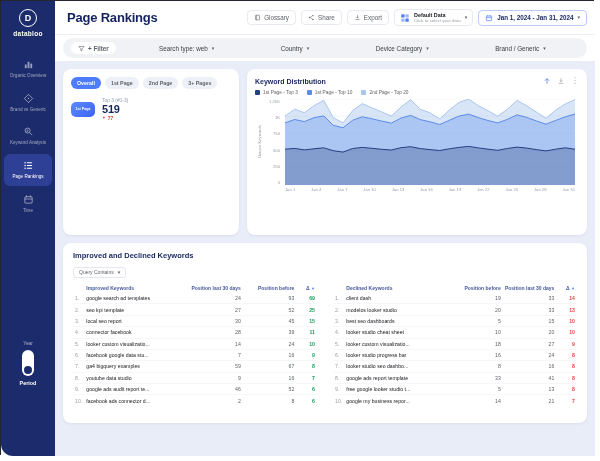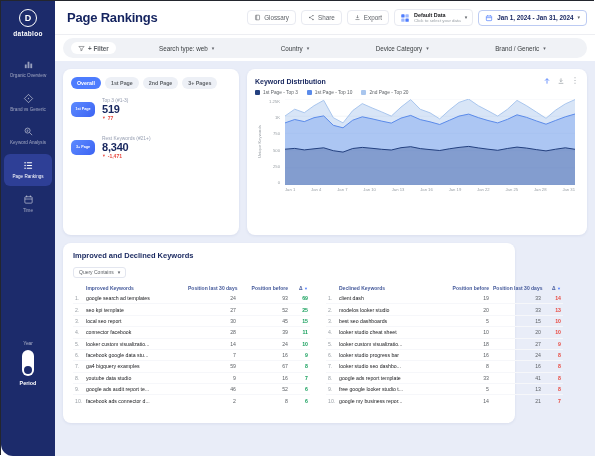--- a/index.html
+++ b/index.html
@@ -62,21 +62,21 @@
 
   
   .main{position:absolute;left:54px;top:60px;width:540px;height:395px;background:var(--canvas);}
   .card{position:absolute;background:#fff;border-radius:8px;box-shadow:0 1px 3px rgba(30,50,120,.08);}
 
   
   .rank-card{left:8px;top:8px;width:176px;height:166px;padding:8px;}
   .tabs{display:flex;gap:4px;}
   .tab{font-size:5.3px;font-weight:bold;padding:3px 6px;border-radius:6px;background:#edf0f6;color:#5f6368;cursor:pointer;white-space:nowrap;}
   .tab.active{background:var(--accent);color:#fff;}
-  .stats{margin-top:5px;display:flex;flex-direction:column;gap:8px;}
+  .stats{margin-top:5px;display:flex;flex-direction:column;}
   .stat-row{display:flex;align-items:center;gap:7px;padding:3.5px 0;}
   .stat-badge{width:24px;height:15px;border-radius:5px;background:linear-gradient(135deg,#5d8bff,#3c63f3);
     color:#fff;font-size:3.7px;font-weight:bold;display:flex;align-items:center;justify-content:center;text-align:center;flex:none;}
   .stat-row:nth-child(4) .stat-badge{background:linear-gradient(135deg,#9ab5ff,#6f93fb);}
   .stat-main{display:flex;flex-direction:column;}
   .stat-label{font-size:4.9px;color:#98a0b3;}
   .stat-value{font-size:11px;font-weight:800;color:#17265e;letter-spacing:-.2px;line-height:1.1;}
   .stat-delta{font-size:5px;font-weight:bold;color:var(--negative);display:flex;align-items:center;gap:2px;}
   .stat-delta .arrow{font-size:3.8px;}
 
@@ -94,21 +94,21 @@
   .plot-wrap{position:relative;margin-top:4px;height:96px;}
   .y-axis-label{position:absolute;left:0;top:0;height:86px;width:8px;display:flex;align-items:center;justify-content:center;
     writing-mode:vertical-rl;transform:rotate(180deg);font-size:4.2px;color:#9aa0a6;}
   .y-ticks{position:absolute;left:8px;top:0;height:86px;width:19px;display:flex;flex-direction:column;
     justify-content:space-between;align-items:flex-end;font-size:4.2px;color:#9aa0a6;padding-right:2px;}
   .plot-svg{position:absolute;left:30px;top:0;}
   .x-ticks{position:absolute;left:30px;top:88px;width:290px;display:flex;justify-content:space-between;
     font-size:4.2px;color:#9aa0a6;}
 
   
-  .kw-card{left:8px;top:182px;width:452px;height:180px;padding:8px 10px;}
+  .kw-card{left:8px;top:182px;width:524px;height:180px;padding:8px 10px;}
   .kw-title{font-size:7.5px;font-weight:800;color:#17265e;}
   .query-chip{margin-top:4px;display:inline-flex;align-items:center;gap:4px;font-size:5px;color:#5f6368;
     border:1px solid #e3e6ef;border-radius:3px;padding:1.5px 5px;cursor:pointer;}
   .tables{margin-top:5px;display:flex;gap:16px;}
   .tbl-wrap{flex:1;}
   table{width:100%;border-collapse:collapse;font-size:5.2px;table-layout:fixed;}
   th{font-size:5px;font-weight:bold;color:#44599a;text-align:left;padding:2px;white-space:nowrap;overflow:hidden;}
   th.num,th.delta{text-align:right;}
   col.c-idx{width:11px;} col.c-kw{width:102px;} col.c-num{width:52px;} col.c-delta{width:20px;}
   td{padding:2.2px 2px;white-space:nowrap;}
@@ -272,31 +272,20 @@
       </div>
       <div class="stats">
         <div class="stat-row">
           <div class="stat-badge">1st Page</div>
           <div class="stat-main">
             <div class="stat-label">Top 3 (#1-3)</div>
             <div class="stat-value">519</div>
             <div class="stat-delta">
                 <span class="arrow">▼</span>
                 <span>77</span>
-              </div>
-          </div>
-        </div>
-        <div class="stat-row">
-          <div class="stat-badge">3+ Page</div>
-          <div class="stat-main">
-            <div class="stat-label">Rest Keywords (#21+)</div>
-            <div class="stat-value">8,340</div>
-            <div class="stat-delta">
-                <span class="arrow">▼</span>
-                <span>-1,471</span>
               </div>
           </div>
         </div>
       </div>
     </div>
 
     <div class="card chart-card">
       <div class="chart-head">
         <div class="chart-title">Keyword Distribution</div>
         <div class="chart-icons">

